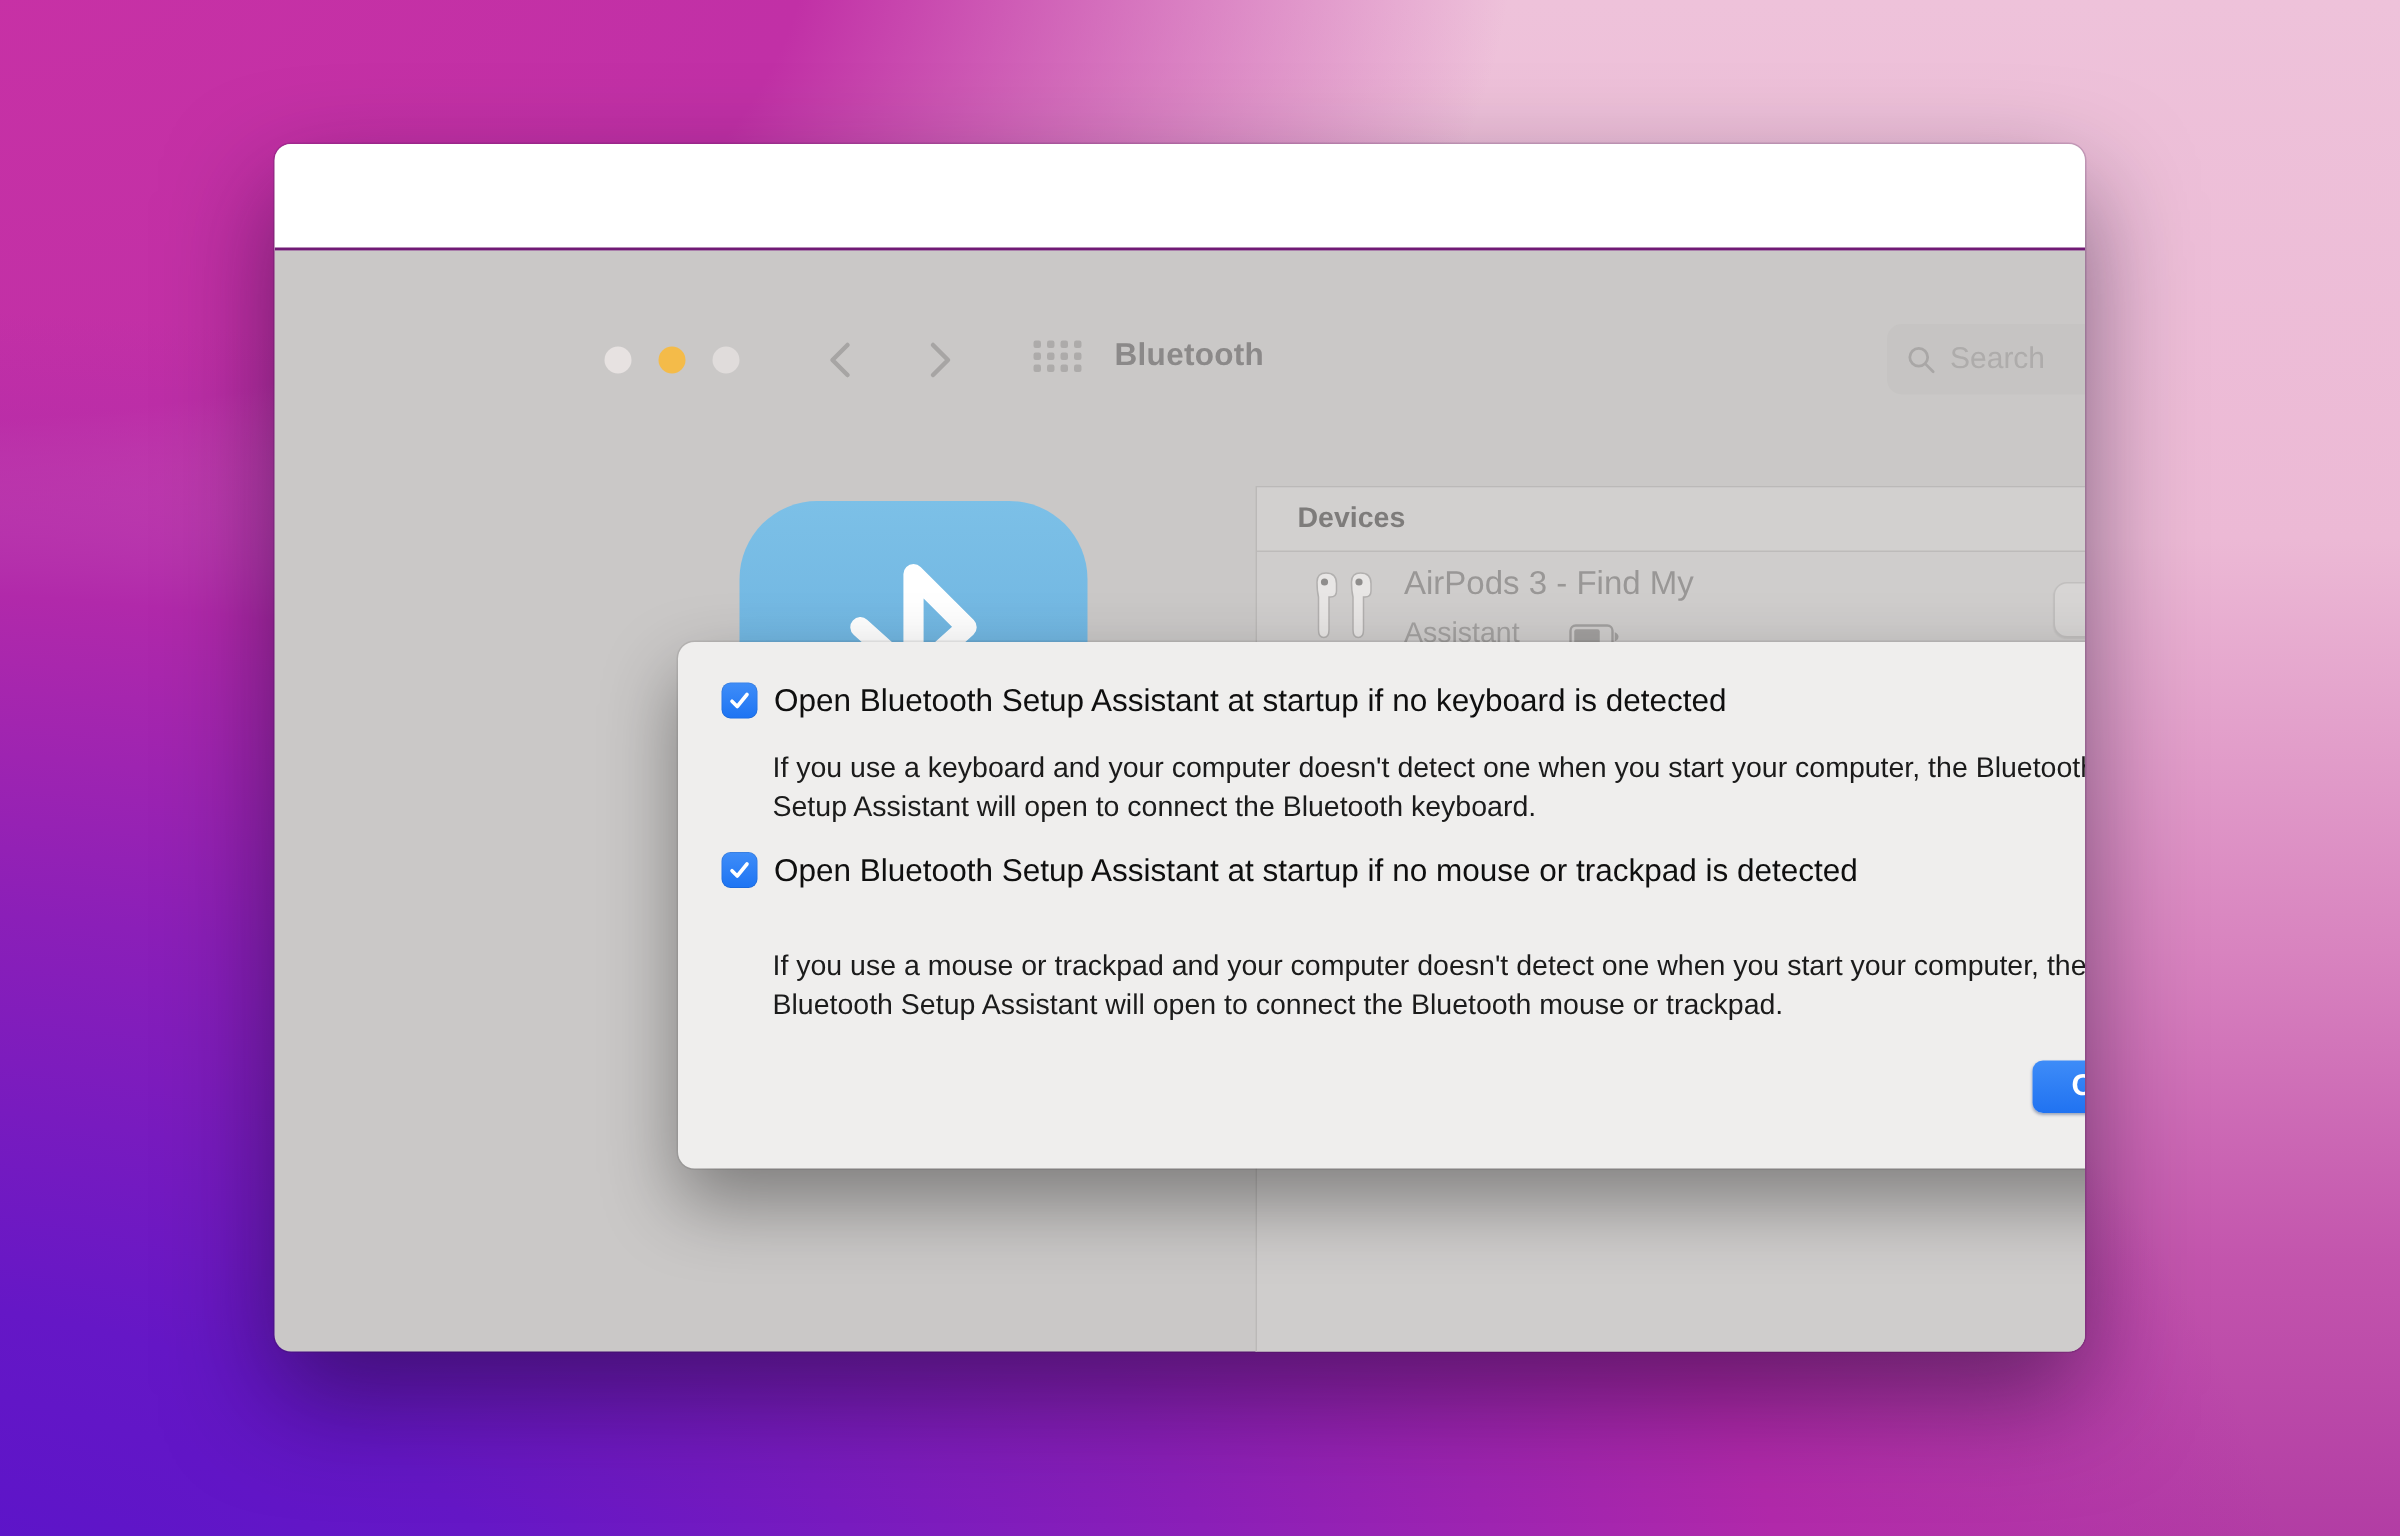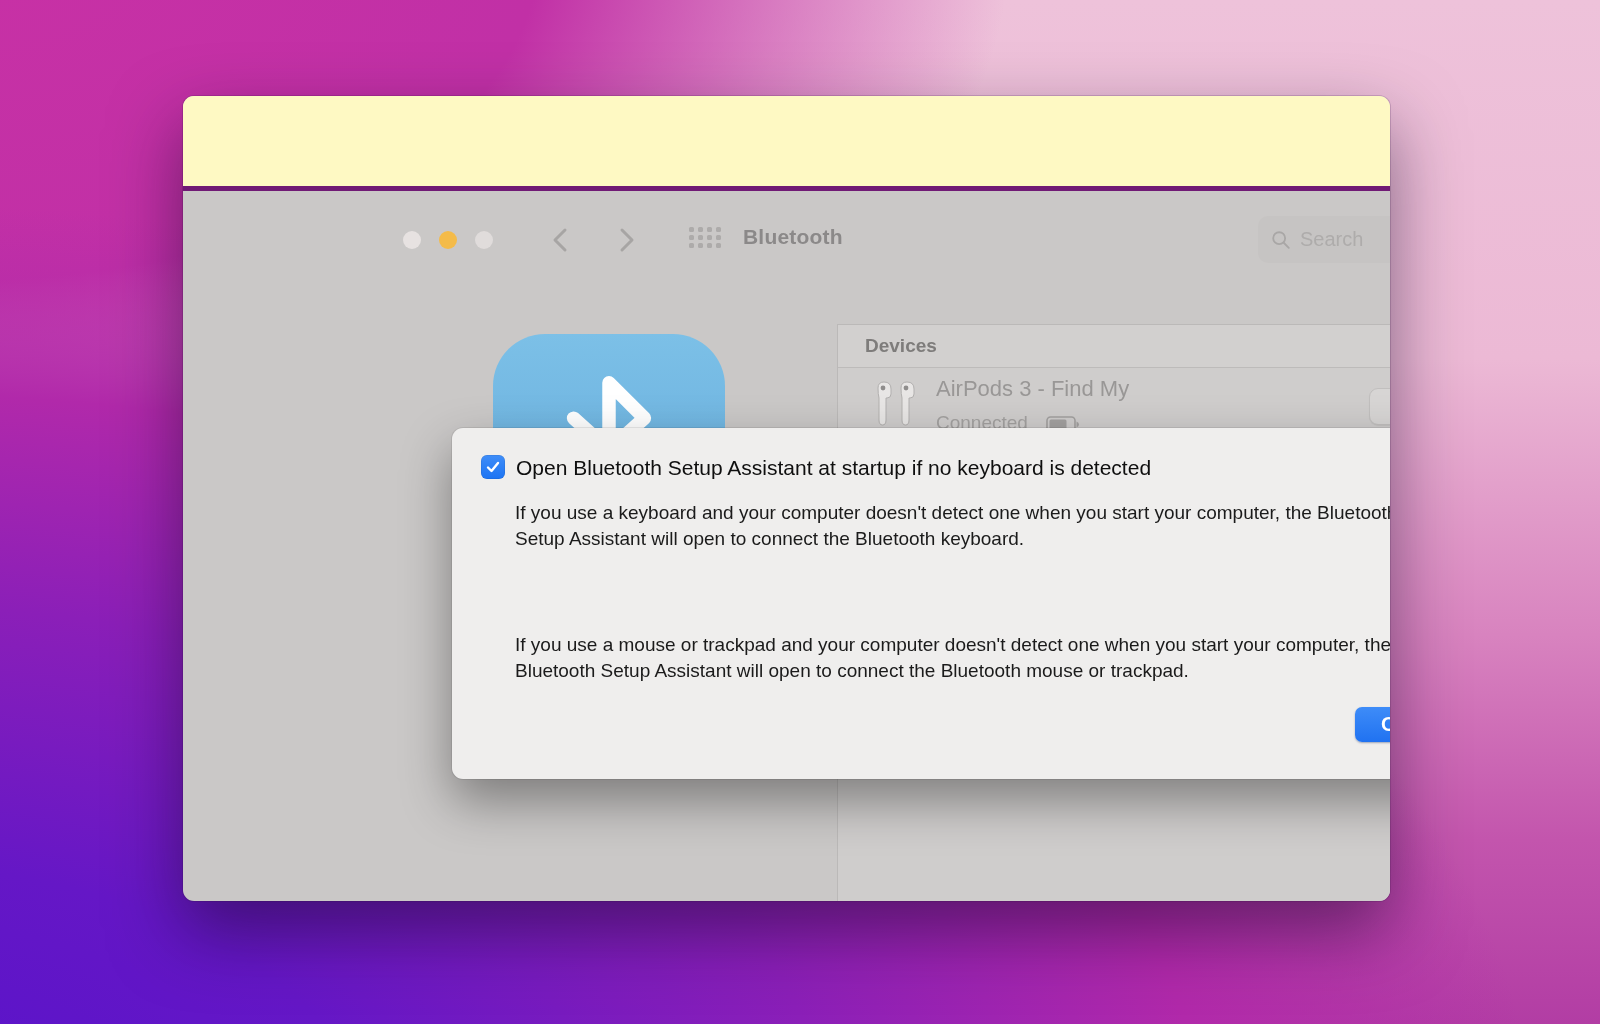--- a/index.html
+++ b/index.html
@@ -15,22 +15,22 @@
   }
 
   
   .window {
     position:absolute; left:183px; top:96px; width:1207px; height:805px;
     border-radius:11px; background:#cac8c7;
     box-shadow:0 30px 70px rgba(20,5,40,.50), 0 0 0 1px rgba(60,20,80,.18);
     overflow:hidden;
   }
   .toolbar {
-    position:absolute; left:0; top:0; right:0; height:95px;
-    background:#fef9c3; border-bottom:5px solid #701a75;
+    position:absolute; left:0; top:0; right:0; height:71px;
+    background:#ffffff; border-bottom:2px solid #701a75;
   }
   .tl { position:absolute; top:135px; width:18px; height:18px; border-radius:50%; }
   .tl.close { left:220px; background:#e7e2e1; }
   .tl.min   { left:256px; background:#f4bb49; }
   .tl.zoom  { left:292px; background:#e0dcdb; }
 
   .navchev { position:absolute; top:129px; width:30px; height:30px; color:#a7a5a4; }
   .navchev svg { width:30px; height:30px; }
   .nav-back { left:363px; }
   .nav-fwd  { left:428px; }
@@ -160,21 +160,21 @@
       <div class="device-row">
         <svg class="earbuds" viewBox="0 0 58 52">
           <g fill="#e8e6e5" stroke="#b2b0af" stroke-width="1">
             <path d="M10 8 Q10 2 16 2 Q23 2 23 9 L23 14 Q23 18 19 18 L18 18 L18 40 Q18 45 14.5 45 Q11 45 11 40 L11 18 Q10 14 10 8 Z"></path>
             <path d="M33 8 Q33 2 39 2 Q46 2 46 9 L46 14 Q46 18 42 18 L41 18 L41 40 Q41 45 37.5 45 Q34 45 34 40 L34 18 Q33 14 33 8 Z"></path>
           </g>
           <circle cx="15" cy="8" r="2.4" fill="#8f8d8c"></circle>
           <circle cx="38" cy="8" r="2.4" fill="#8f8d8c"></circle>
         </svg>
         <span class="dev-name">AirPods 3 - Find My</span>
-        <span class="dev-status">Connected</span>
+        <span class="dev-status">Assistant</span>
         <svg class="battery-icon" viewBox="0 0 34 17">
           <rect x="1" y="1" width="28" height="15" rx="3.5" fill="none" stroke="#a2a09f" stroke-width="1.6"></rect>
           <rect x="3.5" y="3.5" width="17" height="10" rx="1.5" fill="#a2a09f"></rect>
           <path d="M30.5 5.5 Q33 6.5 33 8.5 Q33 10.5 30.5 11.5 Z" fill="#a2a09f"></path>
         </svg>
         <div class="options-btn">
           
         </div>
       </div>
     </div>
@@ -186,20 +186,28 @@
     <div class="opt-row r1">
       <span class="blue-check">
         <svg viewBox="0 0 16 16">
           <path d="M3 8.5 L6.5 12 L13 4" fill="none" stroke="#ffffff" stroke-width="2.4" stroke-linecap="round" stroke-linejoin="round"></path>
         </svg>
       </span>
       <span class="opt-label">Open Bluetooth Setup Assistant at startup if no keyboard is detected</span>
     </div>
     <div class="opt-desc d1">If you use a keyboard and your computer doesn't detect one when you start your computer, the Bluetooth Setup Assistant will open to connect the Bluetooth keyboard.</div>
 
+    <div class="opt-row r2">
+      <span class="blue-check">
+        <svg viewBox="0 0 16 16">
+          <path d="M3 8.5 L6.5 12 L13 4" fill="none" stroke="#ffffff" stroke-width="2.4" stroke-linecap="round" stroke-linejoin="round"></path>
+        </svg>
+      </span>
+      <span class="opt-label">Open Bluetooth Setup Assistant at startup if no mouse or trackpad is detected</span>
+    </div>
     <div class="opt-desc d2">If you use a mouse or trackpad and your computer doesn't detect one when you start your computer, the Bluetooth Setup Assistant will open to connect the Bluetooth mouse or trackpad.</div>
 
     <div class="ok-btn">
       <span>OK</span>
     </div>
   </div>
 
 </div>
 
 </body></html>

